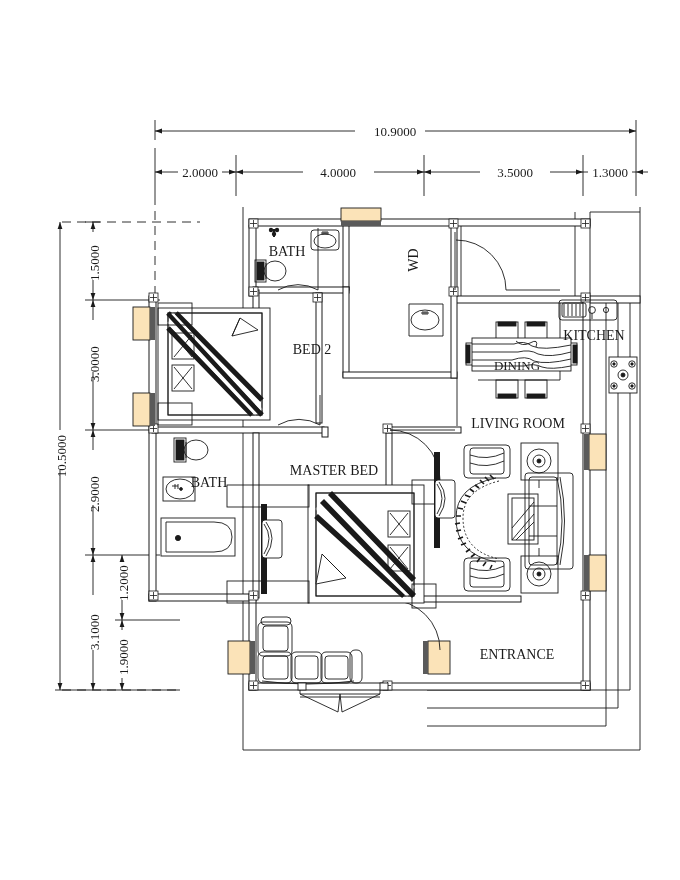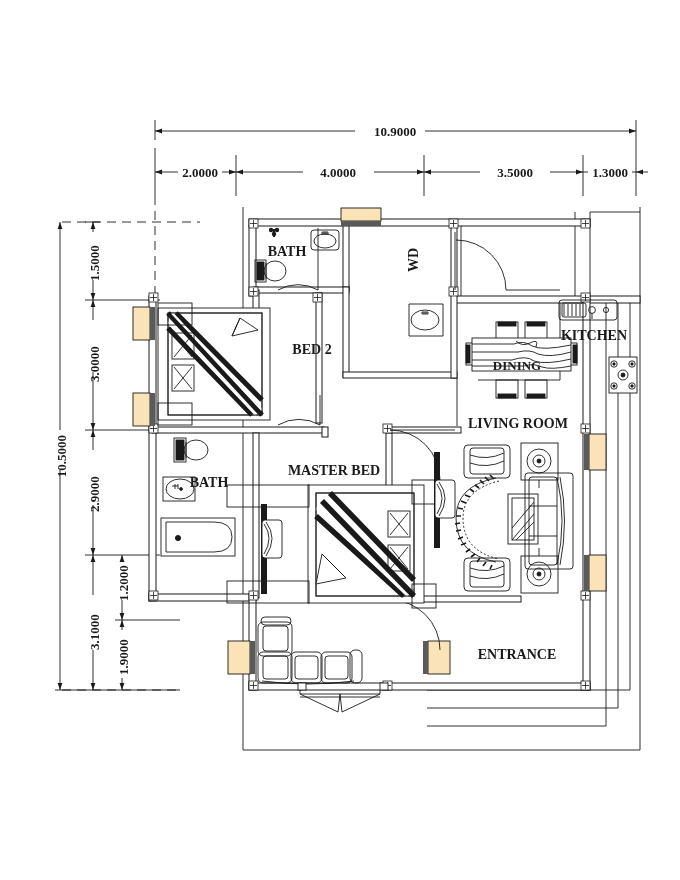--- a/index.html
+++ b/index.html
@@ -1,19 +1,19 @@
 <!DOCTYPE html>
 <html><head>
 <meta charset="utf-8">
 <title>Floor Plan</title>
 <style>
   html,body{margin:0;padding:0;background:#ffffff;}
   body{width:680px;height:880px;overflow:hidden;
        font-family:"Liberation Serif","DejaVu Serif",serif;}
-  #plan{position:relative;width:680px;height:880px;background:#fff;font-weight:bold;}
+  #plan{position:relative;width:680px;height:880px;background:#fff;}
   svg{display:block;}
   .lbl{font-family:"Liberation Serif","DejaVu Serif",serif;fill:#1a1a1a;}
 </style>
 </head>
 <body>
 
 <div id="plan">
 <svg width="680" height="880" viewBox="0 0 680 880">
 
  <rect x="0" y="0" width="680" height="880" fill="#ffffff"></rect>

